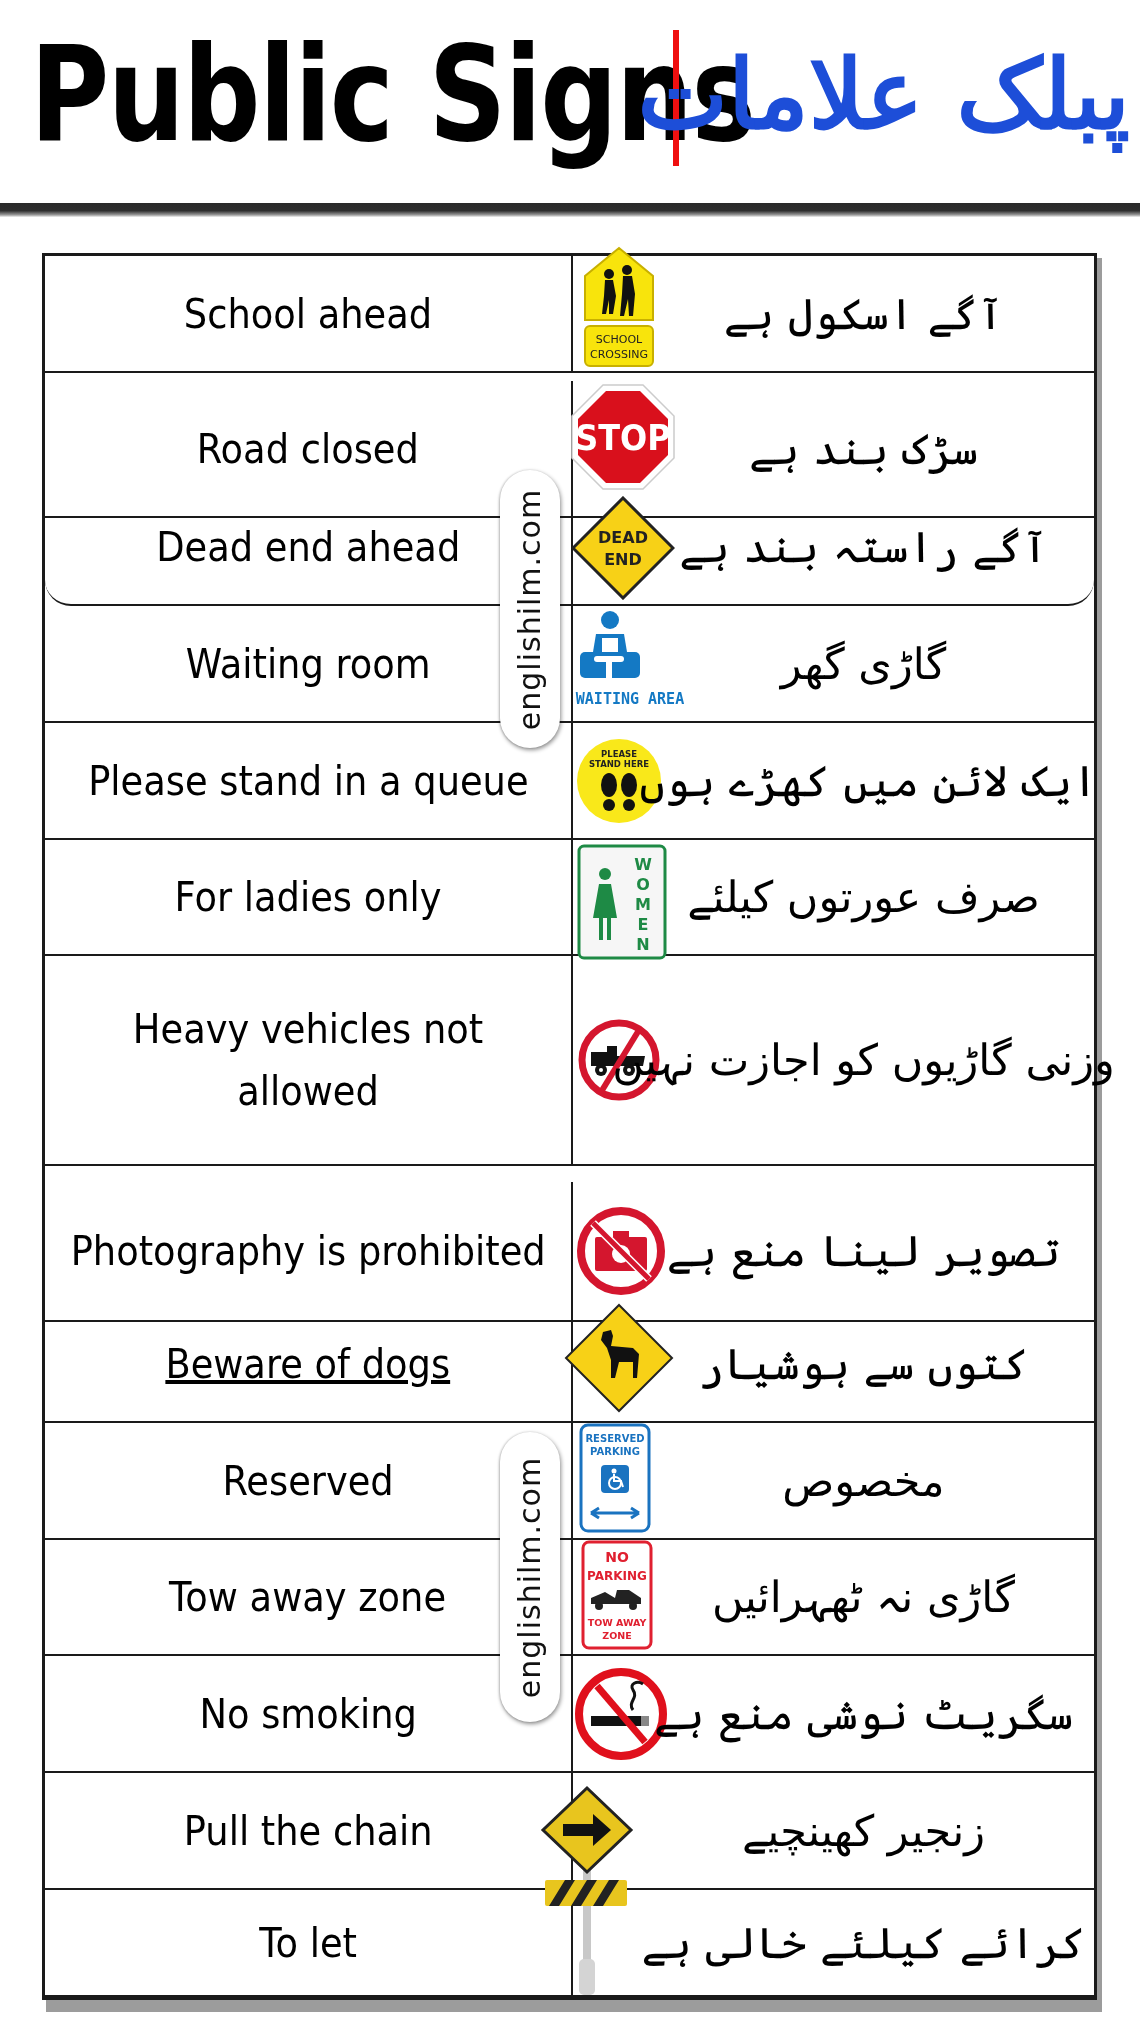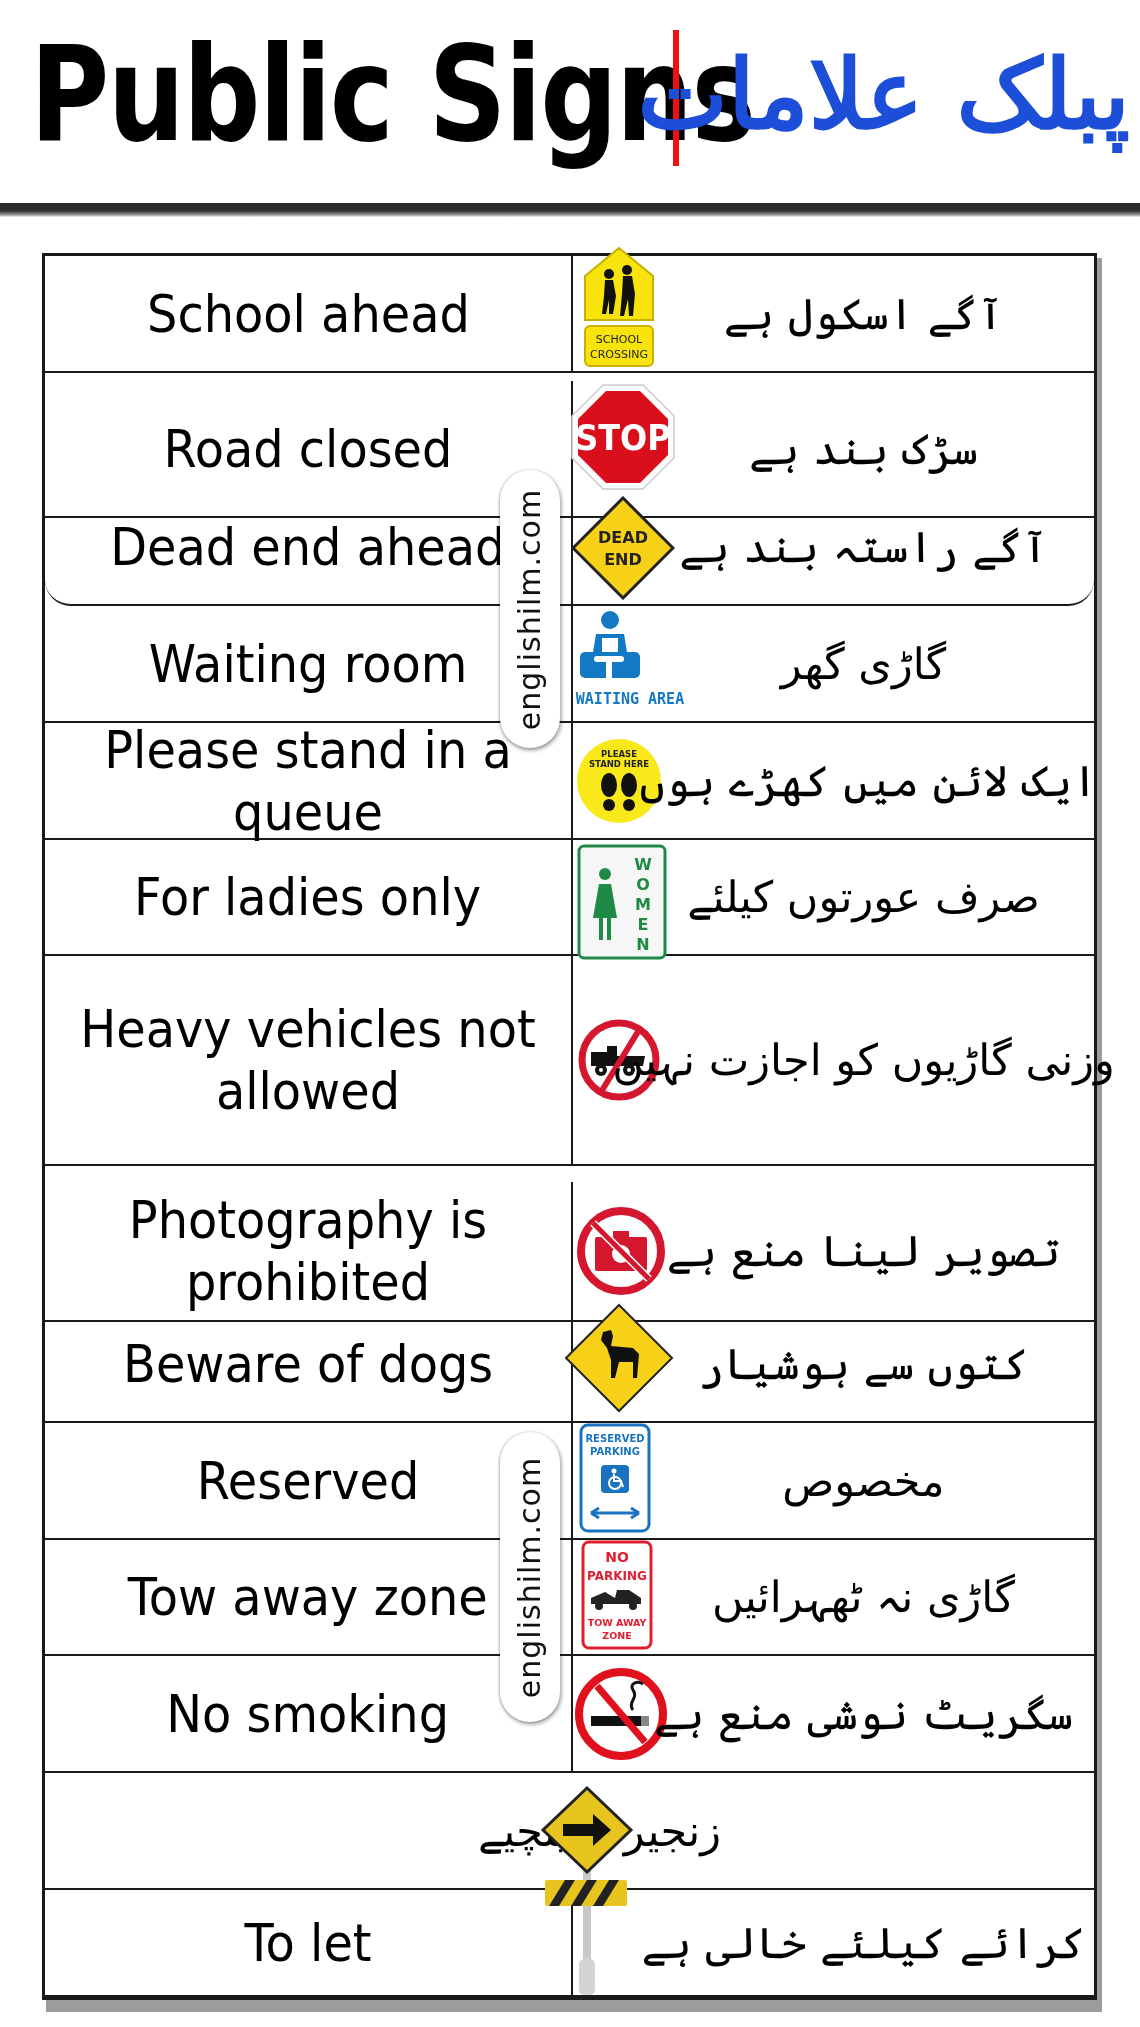--- a/index.html
+++ b/index.html
@@ -27,21 +27,21 @@
   .table-shadow { position: absolute; left: 46px; top: 258px; width: 1056px; height: 1754px; background: #9c9c9c; }
   .table {
     position: absolute; left: 42px; top: 253px; width: 1055px; height: 1747px;
     border: 3px solid #1a1a1a; background: #fff;
   }
   .row { position: absolute; left: 0; width: 1049px; border-bottom: 2px solid #1a1a1a; display: flex; }
   .row:last-child { border-bottom: none; }
   .cell-en {
     width: 528px; height: 100%; border-right: 2px solid #1a1a1a;
     display: flex; align-items: center; justify-content: center; text-align: center;
-    font-family: "DejaVu Sans", sans-serif; font-size: 52px; color: #000; line-height: 62px;
+    font-family: "DejaVu Sans", sans-serif; font-size: 40px; color: #000; line-height: 62px;
     padding: 0 0;
   }
   .cell-en span { display: inline-block; transform: scaleX(0.92); }
   .cell-right { position: relative; flex: 1; height: 100%; }
   .cell-ur {
     position: absolute; left: 100px; right: 40px; top: 0; bottom: 0;
     display: flex; align-items: center; justify-content: center;
     font-family: "DejaVu Serif", serif; font-size: 43px; color: #000; direction: rtl; white-space: nowrap;
   }
   .sign { position: absolute; }
@@ -199,21 +199,21 @@
         <rect x="20" y="32" width="52" height="34" rx="2" fill="#d4162e"></rect>
         <rect x="38" y="26" width="16" height="8" fill="#d4162e"></rect>
         <circle cx="46" cy="49" r="9" fill="#fff"></circle>
         <line x1="18" y1="18" x2="74" y2="74" stroke="#fff" stroke-width="8"></line>
         <line x1="18" y1="18" x2="74" y2="74" stroke="#d4162e" stroke-width="5"></line>
       </svg>
       <div class="cell-ur">تصویر لینا منع ہے</div>
     </div>
   </div>
 
-  <div class="row" style="top:1050px;height:117px;">
+  <div class="row" style="top:1050px;height:117px;text-decoration:underline;">
     <div class="cell-en">
         <span>Beware of dogs</span>
       </div>
     <div class="cell-right">
       <svg class="sign" style="left:-10px;top:-4px;" width="112" height="112" viewBox="0 0 112 112">
         <polygon points="56,3 109,56 56,109 3,56" fill="#f7d117" stroke="#222" stroke-width="2"></polygon>
         <path d="M40 30 L48 28 L50 34 L48 44 L70 46 L76 52 L74 76 L70 76 L70 60 L56 60 L52 76 L48 76 L48 58 L44 46 L38 38 Z" fill="#111"></path>
       </svg>
       <div class="cell-ur">کتوں سے ہوشیار</div>
     </div>
@@ -267,20 +267,23 @@
         <rect x="18" y="50" width="50" height="10" fill="#111"></rect>
         <rect x="68" y="50" width="8" height="10" fill="#888"></rect>
         <path d="M60 44 C54 36 66 32 60 24 C56 18 64 14 70 18" stroke="#111" stroke-width="3" fill="none"></path>
         <line x1="24" y1="20" x2="72" y2="76" stroke="#e0101c" stroke-width="7"></line>
       </svg>
       <div class="cell-ur">سگریٹ نوشی منع ہے</div>
     </div>
   </div>
 
   <div class="row" style="top:1517px;height:117px;">
+    <div class="cell-en">
+        <span>Pull the chain</span>
+      </div>
     <div class="cell-right">
       <div class="cell-ur">زنجیر کھینچیے</div>
     </div>
   </div>
 
   <div class="row" style="top:1634px;height:107px;">
     <div class="cell-en">
         <span>To let</span>
       </div>
     <div class="cell-right">

